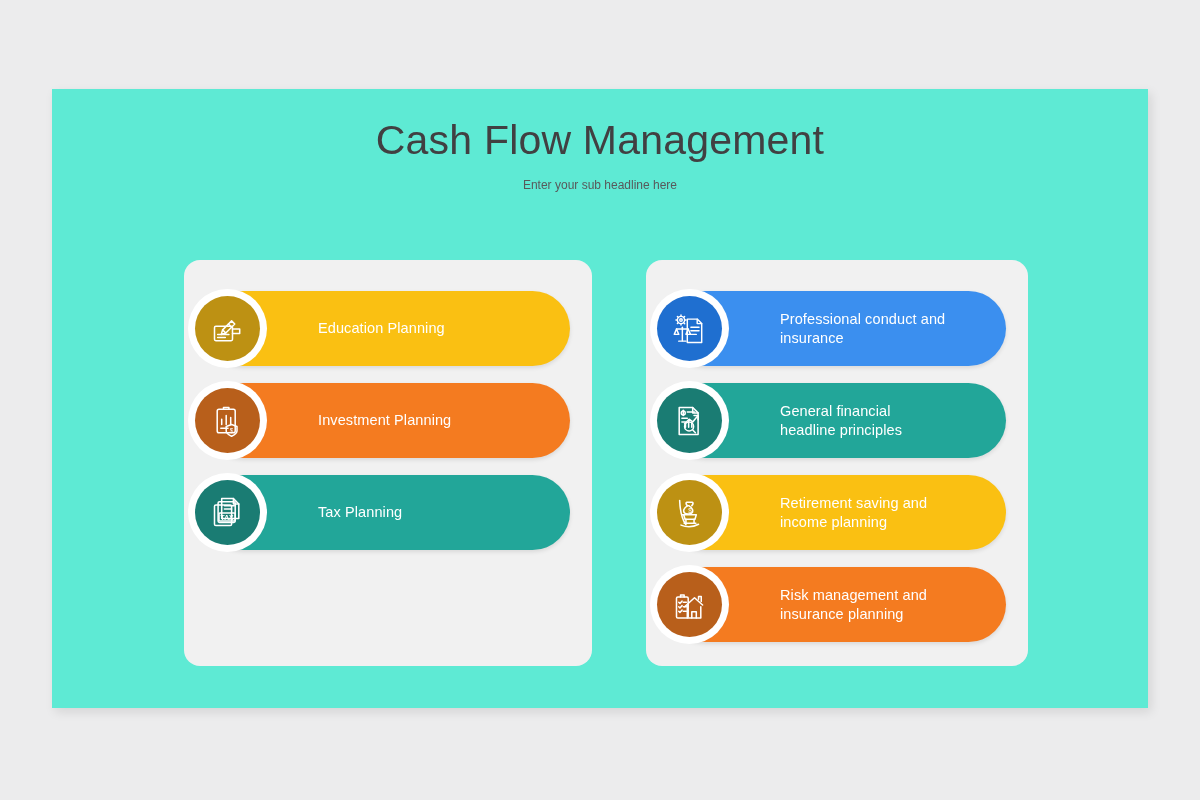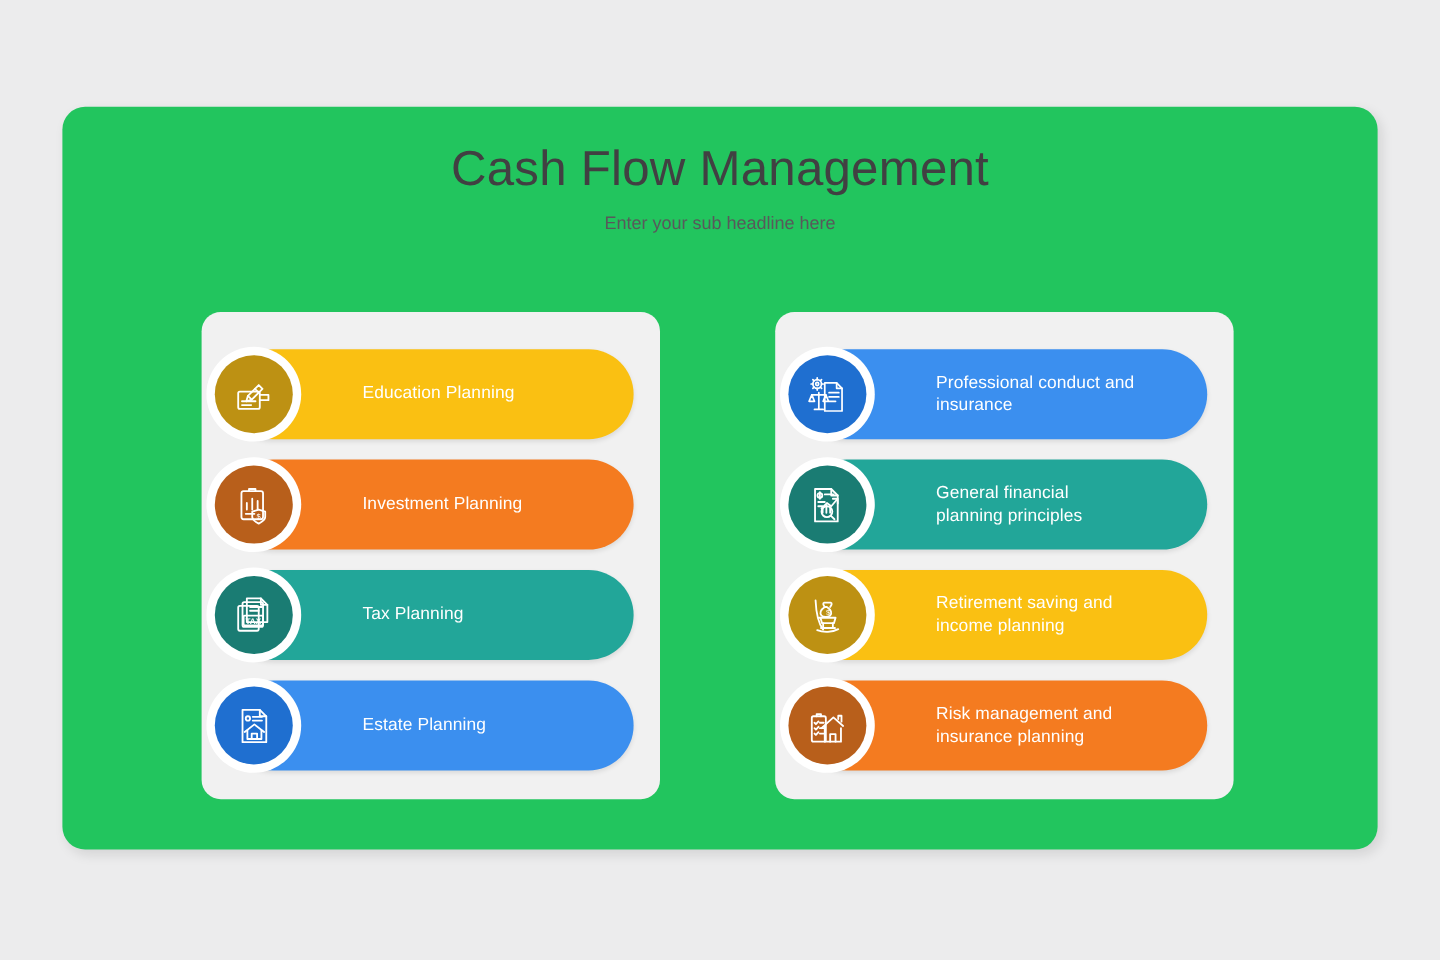--- a/index.html
+++ b/index.html
@@ -15,64 +15,63 @@
     overflow: hidden;
   }
 
   
   #slide {
     position: absolute;
     left: 52px;
     top: 89px;
     width: 1096px;
     height: 619px;
-    background: #22c55e;
+    background: #5eead4;
     box-shadow: 3px 4px 10px rgba(0,0,0,0.10);
-    border-radius: 19px;
   }
 
   
   #headings {
     position: absolute;
     left: 0;
     top: 27px;
     width: 100%;
     text-align: center;
   }
   #page-title {
     font-size: 41px;
     font-weight: 400;
     color: #414042;
     letter-spacing: 0.2px;
     line-height: 1.2;
   }
   #page-subtitle {
     margin-top: 13px;
-    font-size: 15px;
+    font-size: 12px;
     font-weight: 400;
     color: #58595b;
   }
 
   
   #columns {
     position: absolute;
     left: 0;
     top: 171px;
     width: 100%;
     height: 406px;
   }
   .panel {
     position: absolute;
     top: 0;
     width: 382px;
     height: 406px;
     background: #f1f1f1;
     border-radius: 16px;
   }
-  .panel.left  { left: 116px; }
+  .panel.left  { left: 132px; padding-left: 26px; }
   .panel.right { left: 594px; }
 
   .panel-inner {
     position: absolute;
     left: 22px;
     top: 31px;
     right: 22px;
     display: flex;
     flex-direction: column;
     gap: 17px;
@@ -179,37 +178,20 @@
       <path d="M13 4 h13 l6 6 v16 h-19 z"></path>
       <path d="M26 4 v6 h6"></path>
       <line x1="16" y1="12" x2="27" y2="12"></line>
       <line x1="16" y1="15.5" x2="24" y2="15.5"></line>
       <rect x="10" y="20" width="18" height="9" rx="1"></rect>
       <text x="19" y="27.4" font-size="7.5" font-weight="bold" fill="#fff" stroke="none" text-anchor="middle" font-family="'Liberation Sans', sans-serif">TAX</text>
     </svg>
               </div>
             </div>
             <div class="pill-label">Tax Planning</div>
-          </div>
-          <div class="pill" style="background: rgb(59, 143, 239);">
-            <div class="pill-icon">
-              <div class="pill-icon-disc" style="background: rgb(31, 111, 208);">
-    <svg viewBox="0 0 40 40" fill="none" stroke="#fff" stroke-width="1.7" stroke-linecap="round" stroke-linejoin="round">
-      <path d="M9 5 h16 l6 6 v24 h-22 z"></path>
-      <path d="M25 5 v6 h6"></path>
-      <circle cx="14" cy="13" r="2"></circle>
-      <line x1="18.5" y1="11.5" x2="27" y2="11.5"></line>
-      <line x1="18.5" y1="15" x2="27" y2="15"></line>
-      <path d="M11 25.5 L20 18.5 L29 25.5"></path>
-      <path d="M13.5 24 v8 h13 v-8"></path>
-      <path d="M17.5 32 v-5 h5 v5"></path>
-    </svg>
-              </div>
-            </div>
-            <div class="pill-label">Estate Planning</div>
           </div>
         </div>
     </div>
 
     <div class="panel right">
       <div class="panel-inner" id="right-items">
           <div class="pill" style="background: rgb(59, 143, 239);">
             <div class="pill-icon">
               <div class="pill-icon-disc" style="background: rgb(31, 111, 208);">
     <svg viewBox="0 0 40 40" fill="none" stroke="#fff" stroke-width="1.6" stroke-linecap="round" stroke-linejoin="round">
@@ -246,21 +228,21 @@
       <line x1="11" y1="21" x2="15" y2="21"></line>
       <path d="M15 27 v-4 M18.5 27 v-7 M22 27 v-5"></path>
       <path d="M14 23 L19 18 L23 21 L28.5 14.5"></path>
       <path d="M24.5 14 h4.5 v4.5"></path>
       <circle cx="19" cy="26" r="5"></circle>
       <line x1="22.8" y1="29.8" x2="26" y2="33"></line>
     </svg>
               </div>
             </div>
             <div class="pill-label">General financial
-planning principles</div>
+headline principles</div>
           </div>
           <div class="pill" style="background: rgb(250, 192, 18);">
             <div class="pill-icon">
               <div class="pill-icon-disc" style="background: rgb(189, 145, 19);">
     <svg viewBox="0 0 40 40" fill="none" stroke="#fff" stroke-width="1.7" stroke-linecap="round" stroke-linejoin="round">
       <path d="M17 12 c-1.5 -2 -2 -3.5 -0.5 -4 h6 c1.5 0.5 1 2 -0.5 4"></path>
       <path d="M17 12 c-4 2.5 -5 6 -3 8 c1.5 1.5 6.5 1.5 8 0 c2 -2 1 -5.5 -3 -8 z"></path>
       <text x="20" y="19.5" font-size="7" fill="#fff" stroke="none" text-anchor="middle" font-family="'Liberation Sans', sans-serif">$</text>
       <path d="M13 22 h14 l-1.5 5 h-11 z"></path>
       <line x1="15.5" y1="27" x2="15.5" y2="31.5"></line>

